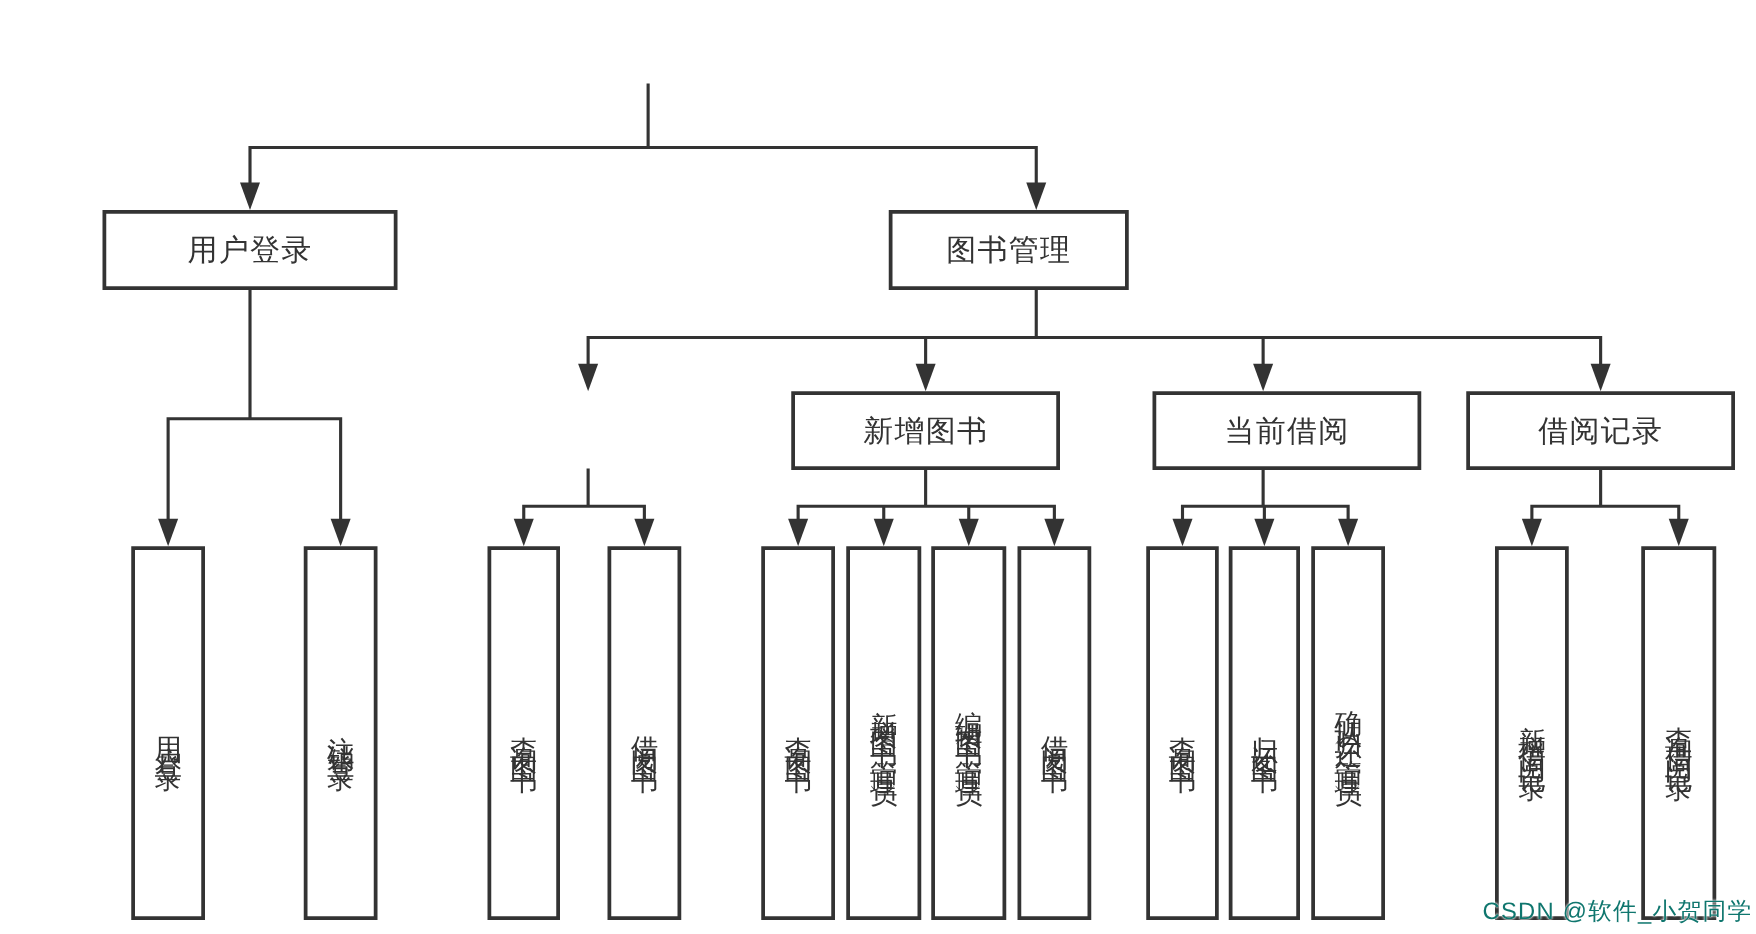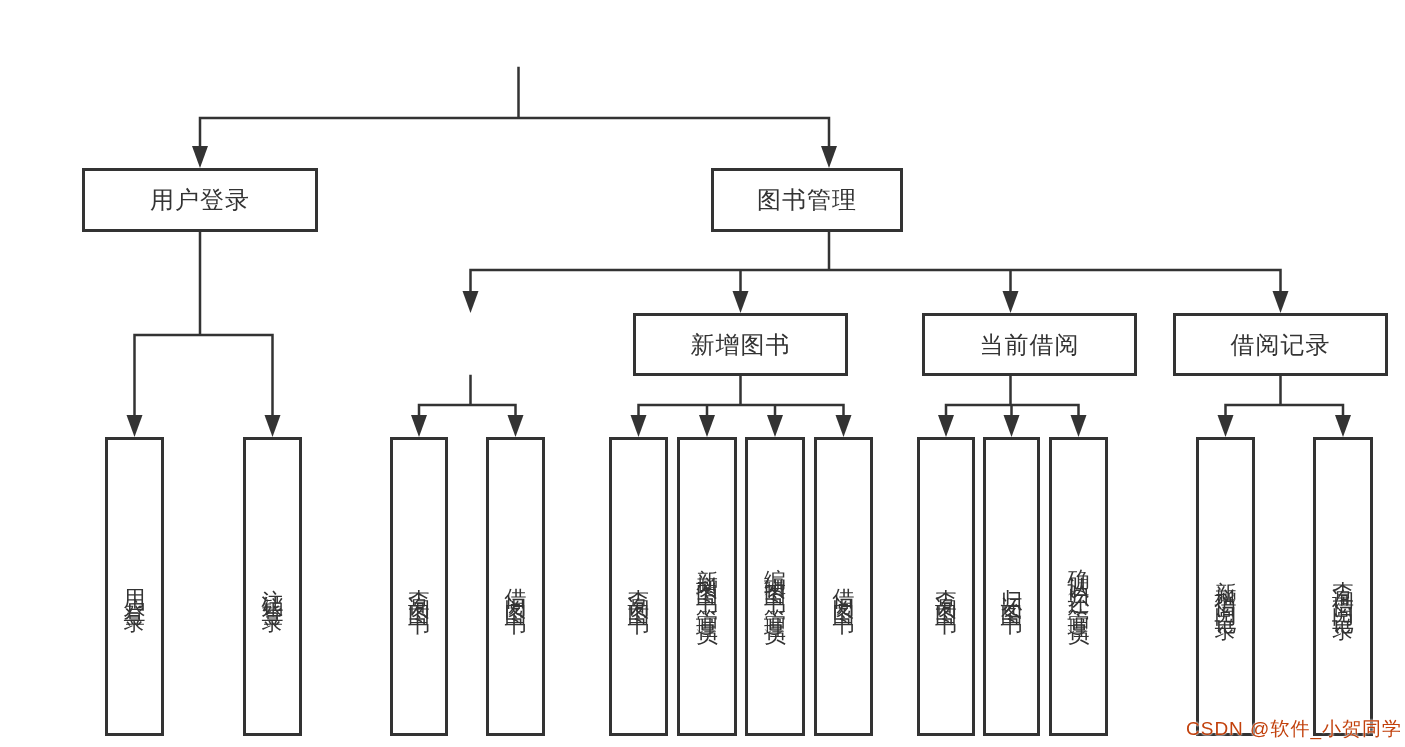--- a/index.html
+++ b/index.html
@@ -29,21 +29,21 @@
     writing-mode:vertical-rl;
     text-orientation:upright;
     letter-spacing:8px;
     white-space:normal;
     line-height:1;
   }
   #watermark{
     position:absolute;
     left:1186px;top:716px;
     font-size:19px;
-    color:#c2410c;
+    color:#0f766e;
     letter-spacing:1px;
     z-index:5;
     white-space:nowrap;
     text-shadow:0 0 2px #ffffff,0 0 2px #ffffff;
   }
 </style>
 </head>
 <body>
 
 <div id="diagram-canvas">

